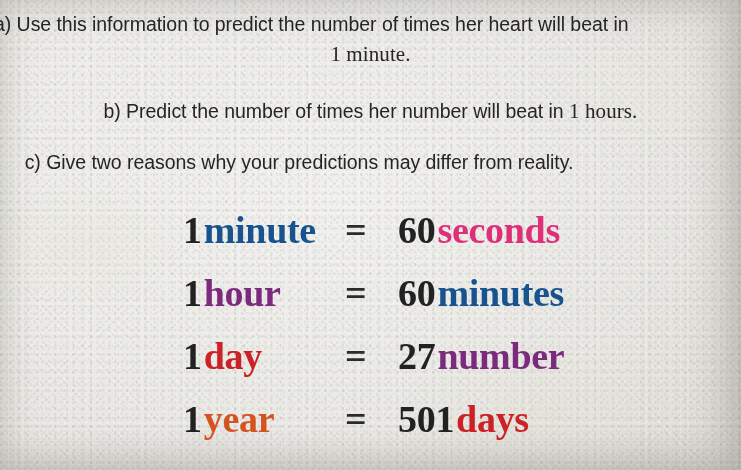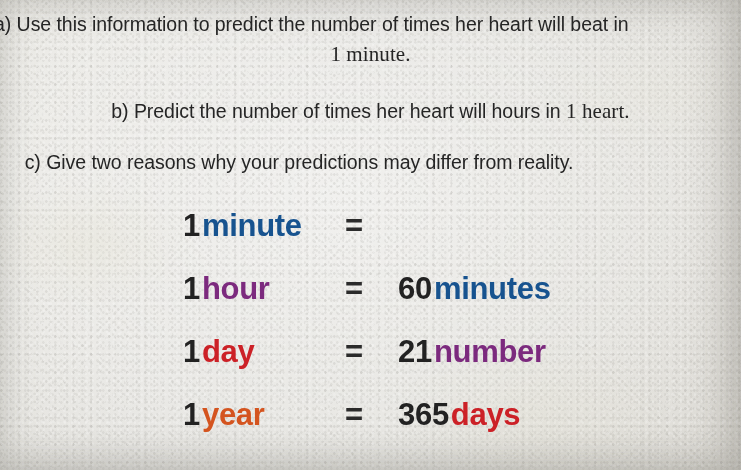--- a/index.html
+++ b/index.html
@@ -93,23 +93,24 @@
   #q-a-line1 { left: -6px;  top: 12px;  }
   #q-a-line2 { left: 0;  top: 41px; width: 741px; text-align: center; }
   #q-b       { left: 0;  top: 98px; width: 741px; text-align: center; }
   #q-c       { left: 0;  top: 150px; width: 598px; text-align: center; }
 
   
   #conversions {
     position: absolute;
     left: 183px;
     top: 208px;
-    font-size: 31px;
+    font-size: 38px;
     font-weight: bold;
     letter-spacing: -0.3px;
+    font-family: Liberation Serif, serif;
   }
   .conv-row {
     display: flex;
     align-items: baseline;
     height: 63px;
   }
   .c-left {
     width: 162px;
     flex: 0 0 162px;
     white-space: nowrap;
@@ -137,44 +138,45 @@
   <div id="grain"></div>
   <div id="blotch"></div>
   <div id="vignette"></div>
 
   <div id="content">
 
     <div class="q-line" id="q-a-line1">a) Use this information to predict the number of times her heart will beat in</div>
 
     <div class="q-line" id="q-a-line2"><span class="serif-num">1</span><span class="serif-num"> minute.</span></div>
 
-    <div class="q-line" id="q-b"><span>b) Predict the number of times her heart will hours in </span><span class="serif-num">1</span><span class="serif-num"> heart.</span></div>
+    <div class="q-line" id="q-b"><span>b) Predict the number of times her number will beat in </span><span class="serif-num">1</span><span class="serif-num"> hours.</span></div>
 
     <div class="q-line" id="q-c">c) Give two reasons why your predictions may differ from reality.</div>
 
     <div id="conversions">
 
       <div class="conv-row">
         <div class="c-left"><span class="num" style="color: rgb(34, 34, 34);">1</span><span class="unit" id="u-minute" style="color: rgb(23, 83, 143);">minute</span></div>
         <div class="c-eq">=</div>
+        <div class="c-right"><span class="num" style="color: rgb(34, 34, 34);">60</span><span class="unit" id="u-seconds" style="color: rgb(222, 48, 121);">seconds</span></div>
       </div>
 
       <div class="conv-row">
         <div class="c-left"><span class="num" style="color: rgb(34, 34, 34);">1</span><span class="unit" id="u-hour" style="color: rgb(124, 42, 126); text-align: right;">hour</span></div>
         <div class="c-eq">=</div>
         <div class="c-right"><span class="num" style="color: rgb(34, 34, 34);">60</span><span class="unit" id="u-minutes" style="color: rgb(23, 83, 143); margin-top: 41px;">minutes</span></div>
       </div>
 
       <div class="conv-row">
         <div class="c-left"><span class="num" style="color: rgb(34, 34, 34);">1</span><span class="unit" id="u-day" style="color: rgb(204, 33, 39);">day</span></div>
         <div class="c-eq">=</div>
-        <div class="c-right"><span class="num" style="color: rgb(34, 34, 34);">21</span><span class="unit" id="u-hours" style="color: rgb(124, 42, 126);">number</span></div>
+        <div class="c-right"><span class="num" style="color: rgb(34, 34, 34);">27</span><span class="unit" id="u-hours" style="color: rgb(124, 42, 126);">number</span></div>
       </div>
 
       <div class="conv-row">
         <div class="c-left"><span class="num" style="color: rgb(34, 34, 34);">1</span><span class="unit" id="u-year" style="color: rgb(212, 84, 31); margin-top: 20px;">year</span></div>
         <div class="c-eq">=</div>
-        <div class="c-right"><span class="num" style="color: rgb(34, 34, 34);">365</span><span class="unit" id="u-days" style="color: rgb(204, 33, 39); margin-top: 40px;">days</span></div>
+        <div class="c-right"><span class="num" style="color: rgb(34, 34, 34);">501</span><span class="unit" id="u-days" style="color: rgb(204, 33, 39); margin-top: 40px;">days</span></div>
       </div>
 
     </div>
   </div>
 </div>
 
 </body></html>

